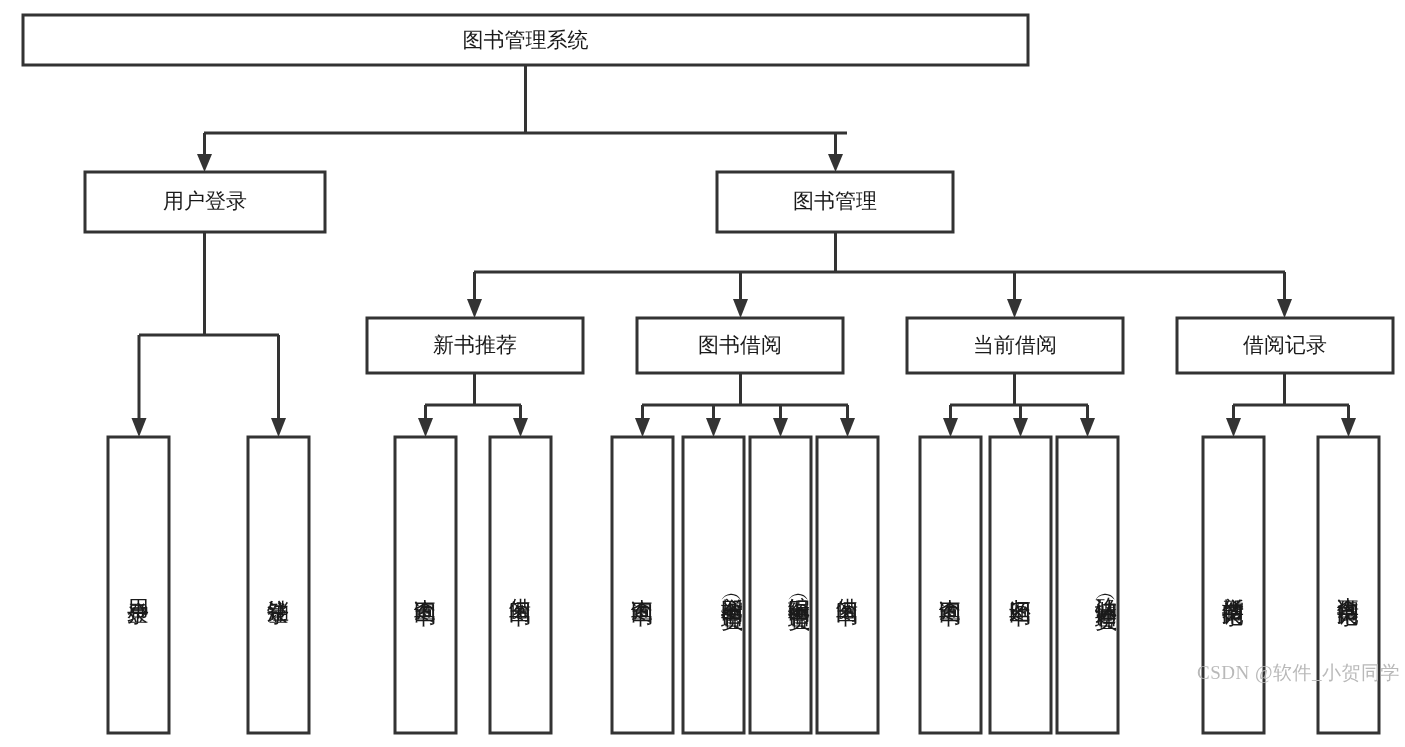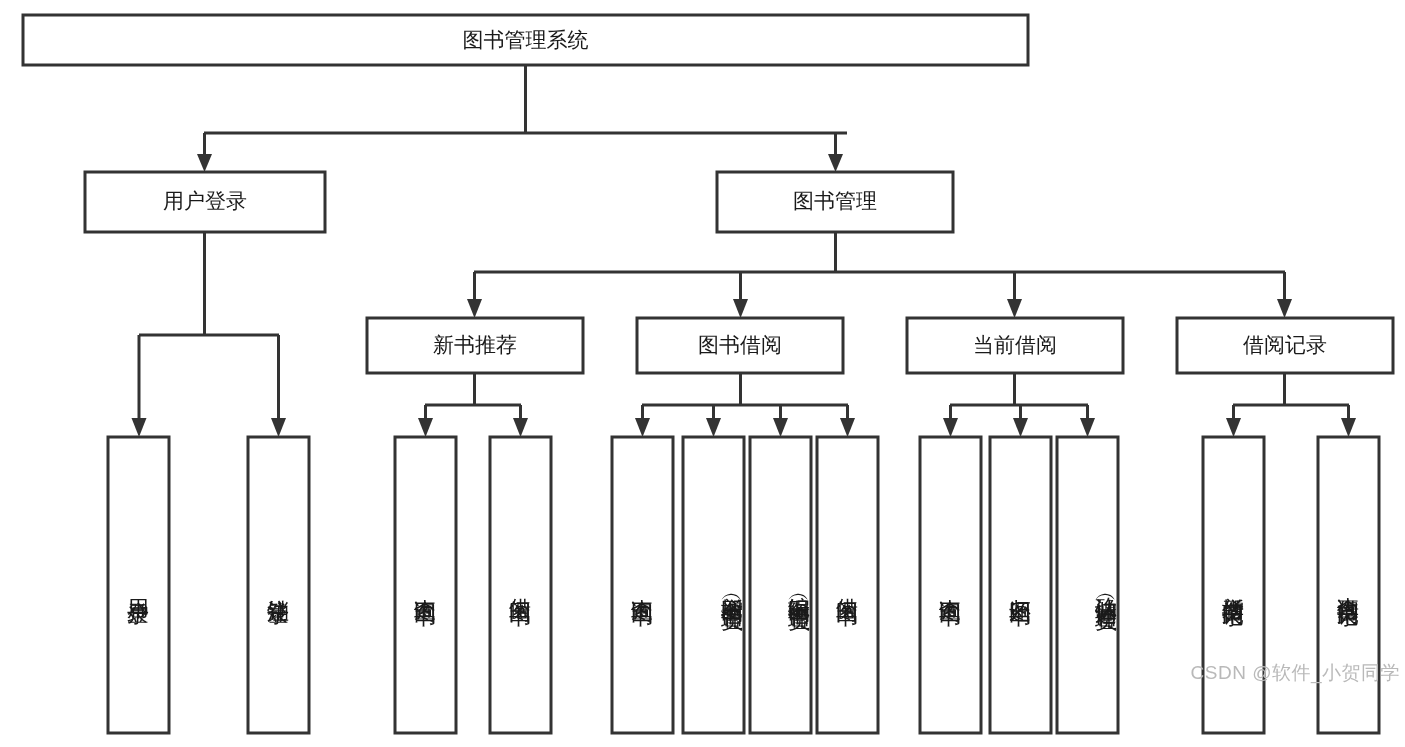--- a/index.html
+++ b/index.html
@@ -61,21 +61,21 @@
     white-space: nowrap;
     pointer-events: none;
   }
   .vlabel.center {
     align-items: center;
   }
   .watermark {
     position: absolute;
     right: 10px;
     bottom: 4px;
-    font-family: Liberation Sans, sans-serif;
+    font-family: Liberation Serif, serif;
     font-size: 19px;
     color: #b9b9b9;
     letter-spacing: 0.5px;
     white-space: nowrap;
   }
 </style>
 </head>
 <body>
 
 <div id="diagram-root">

